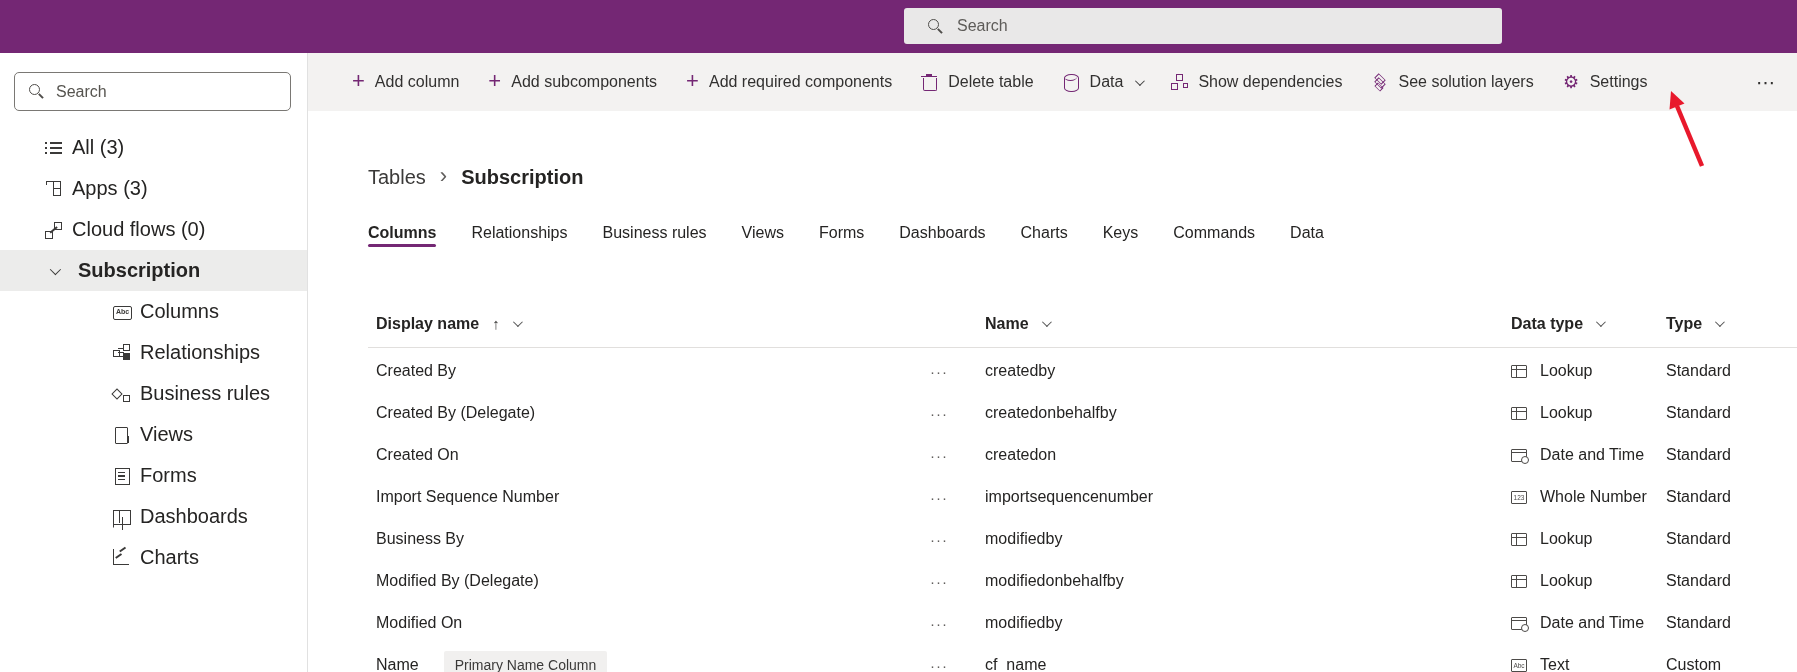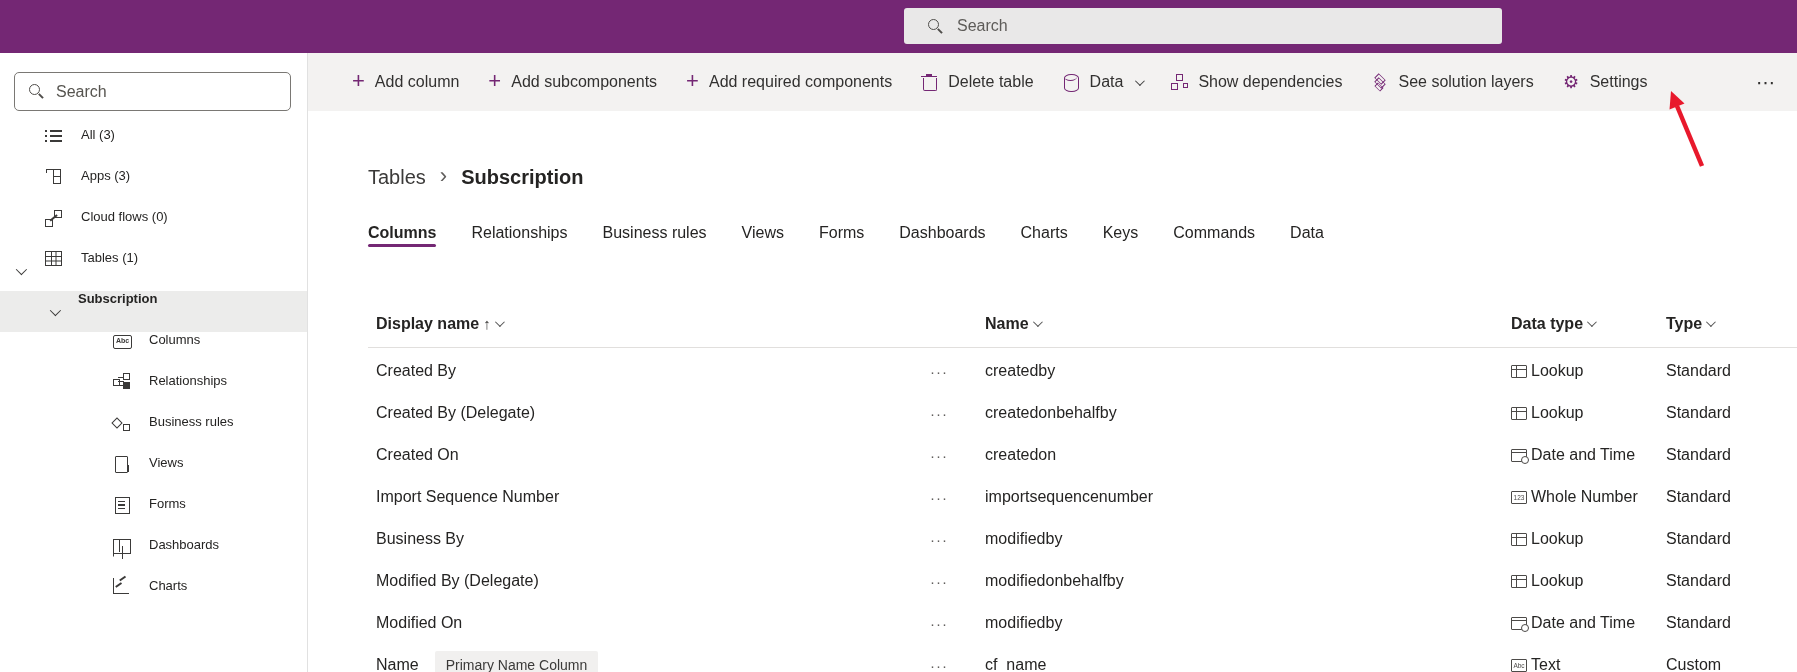--- a/index.html
+++ b/index.html
@@ -21,22 +21,22 @@
                 background:#4f4d4a; transform:rotate(45deg); }
 
   
   .sidebar { position:absolute; left:0; top:53px; width:308px; height:619px;
              background:#fff; border-right:1px solid #e1e1e1; }
   .sb-search { position:absolute; left:14px; top:19px; width:277px; height:39px;
                border:1px solid #7a7874; border-radius:5px; display:flex; align-items:center;
                padding-left:14px; gap:12px; background:#fff; }
   .sb-search .ph { color:#56544f; font-size:16px; }
   .sb-nav { position:absolute; left:0; top:74px; right:0; }
-  .sb-item { height:41px; display:flex; position:relative;
-             font-size:13px; color:#252423; gap:19px; cursor:pointer; }
+  .sb-item { height:41px; display:flex; align-items:center; position:relative;
+             font-size:20px; color:#252423; gap:10px; cursor:pointer; }
   .sb-item.lvl0 { padding-left:45px; }
   .sb-item.sel  { background:#ececeb; font-weight:bold; padding-left:78px; }
   .sb-item.lvl2 { padding-left:113px; }
   .chev { width:8px; height:8px; border-right:1.6px solid #3b3a39; border-bottom:1.6px solid #3b3a39;
           transform:rotate(45deg) translateY(-2px); display:inline-block; }
   .sb-item .tree-chev { position:absolute; left:16px; top:17px; }
   .sb-item.sel .tree-chev { left:50px; }
 
   
   .sic { width:17px; height:17px; position:relative; display:inline-block; flex:0 0 auto; color:#3b3a39; }
@@ -138,21 +138,21 @@
   .tab { position:relative; line-height:19px; padding-bottom:5px; cursor:pointer; white-space:nowrap; }
   .tab.sel { font-weight:bold; }
   .tab.sel::after { content:""; position:absolute; left:0; right:0; bottom:0; height:3px;
       background:#742774; border-radius:2px; }
 
   
   .thead { position:absolute; left:368px; top:300px; width:1429px; height:48px;
            border-bottom:1px solid #e1dfdd; }
   .thead .cell { font-weight:bold; font-size:16px; color:#252423; }
   .cell { position:absolute; top:50%; transform:translateY(-50%); white-space:nowrap;
-          display:flex; align-items:center; gap:4px; font-size:16px; color:#252423; }
+          display:flex; align-items:center; gap:13px; font-size:16px; color:#252423; }
   .c-display { left:8px; }
   .c-ellipsis { left:562px; color:#605e5c; font-size:15px; letter-spacing:1px; cursor:pointer; }
   .c-name { left:617px; }
   .c-dtype { left:1143px; }
   .c-type { left:1298px;text-align:center; }
   .h-chev { width:7px; height:7px; border-right:1.4px solid #555; border-bottom:1.4px solid #555;
             transform:rotate(45deg) translateY(-2px); display:inline-block; }
   .sort-up { color:#3b3a39; font-size:15px; }
   .trow { position:absolute; left:368px; width:1429px; height:42px; }
   .badge { background:#f1f0ef; color:#3b3a39; font-size:14px; padding:6px 11px; margin-left:12px;
@@ -199,27 +199,20 @@
           <span class="h"></span>
         </span>
       <span>Apps (3)</span>
     </div>
     <div class="sb-item lvl0">
       <span class="sic ic-flow">
           <span class="h"></span>
         </span>
       <span>Cloud flows (0)</span>
     </div>
-    <div class="sb-item lvl0">
-      <span class="chev tree-chev"></span>
-      <span class="sic ic-table">
-          <span class="h"></span>
-        </span>
-      <span>Tables (1)</span>
-    </div>
     <div class="sb-item sel">
       <span class="chev tree-chev"></span>
       <span>Subscription</span>
     </div>
     <div class="sb-item lvl2">
       <span class="sic ic-abc"></span>
       <span>Columns</span>
     </div>
     <div class="sb-item lvl2">
       <span class="sic ic-rel">

